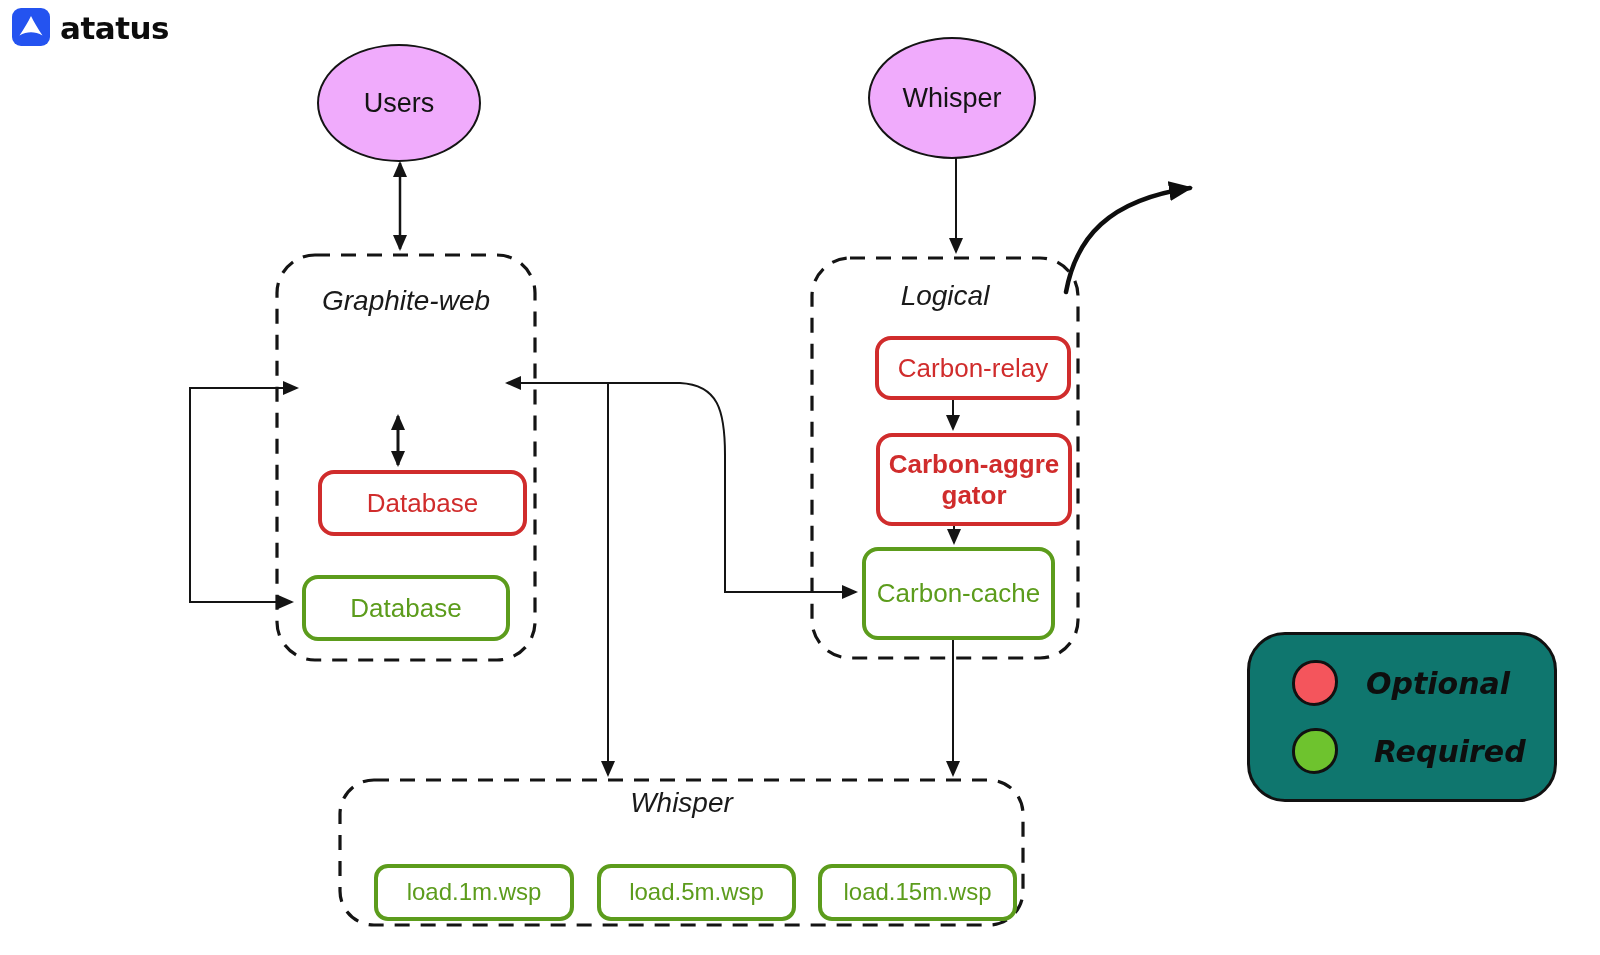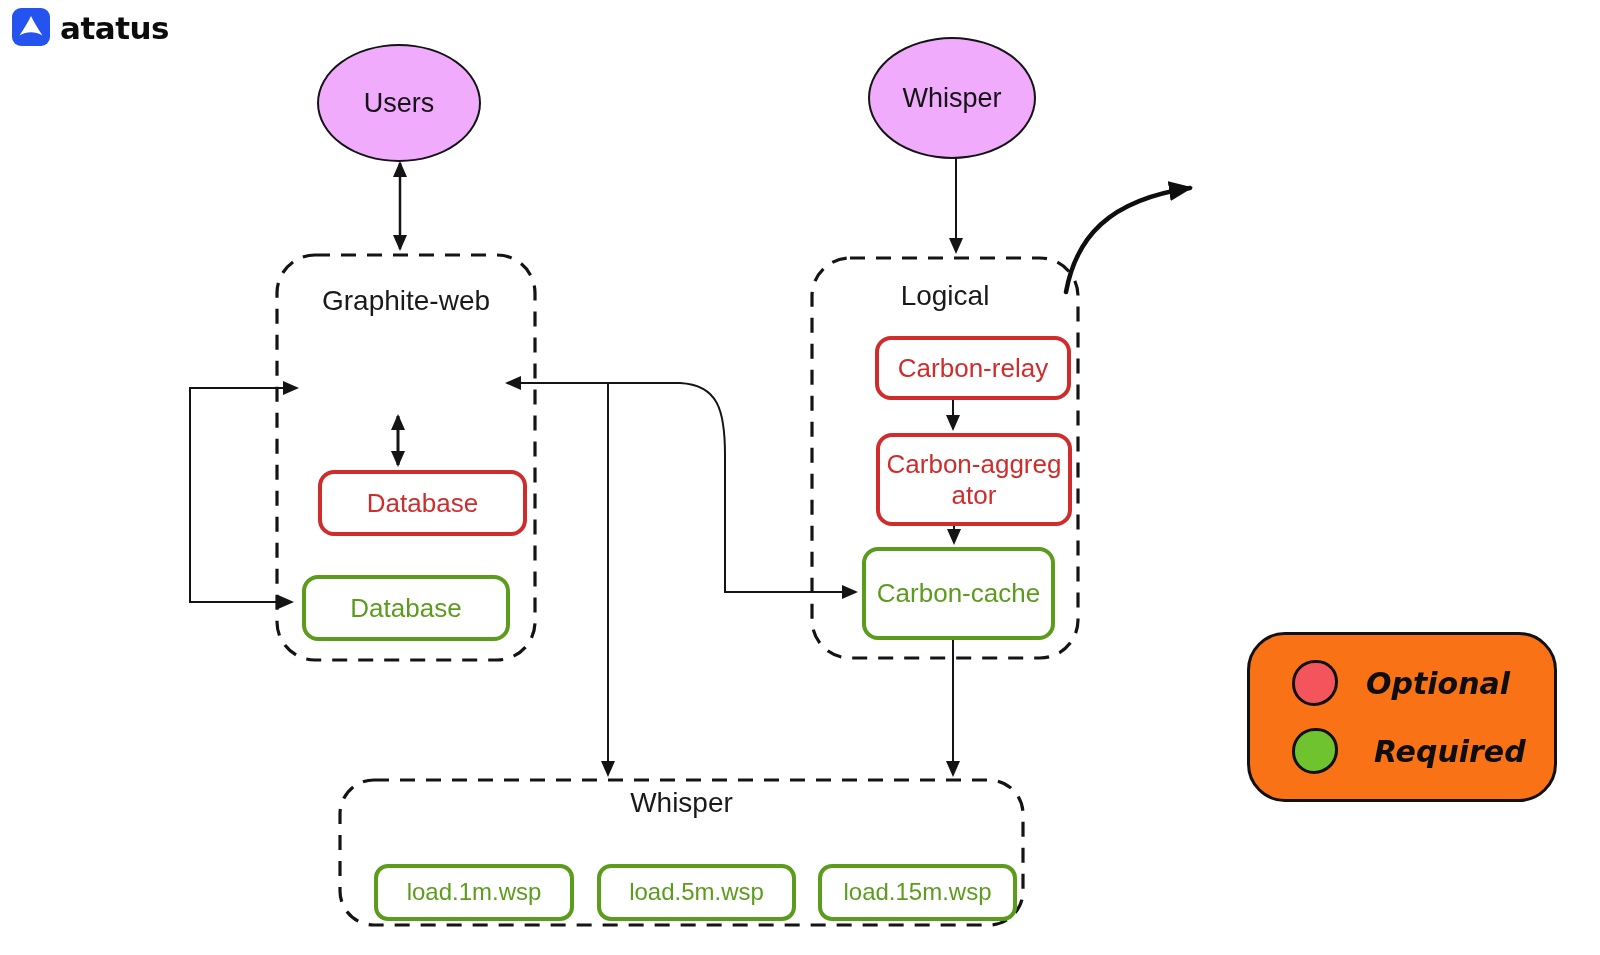--- a/index.html
+++ b/index.html
@@ -18,54 +18,54 @@
   .brand-name{font-size:31px;font-weight:700;letter-spacing:-0.5px;color:#0c0c0c;
               font-family:"DejaVu Sans",sans-serif;}
 
   
   .ellipse{position:absolute;border:2.5px solid var(--ink);border-radius:50%;background:#f0abfc;
            display:flex;align-items:center;justify-content:center;font-size:27px;}
   .users{left:317px;top:44px;width:160px;height:114px;}
   .metrics{left:868px;top:37px;width:164px;height:118px;}
 
   
-  .group{position:absolute;}
+  .group{position:absolute;font-style:italic;}
   .group-title{position:absolute;left:0;width:100%;text-align:center;font-size:28px;color:#1a1a1a;}
   .gw{left:277px;top:255px;width:258px;height:405px;}
   .gw .group-title{top:30px;}
   .carbon{left:812px;top:258px;width:266px;height:400px;}
   .carbon .group-title{top:22px;}
   .whisper{left:340px;top:780px;width:683px;height:145px;}
   .whisper .group-title{top:7px;}
 
   
   .node{position:absolute;border:4px solid;border-radius:16px;background:#fff;
         display:flex;align-items:center;justify-content:center;
         font-size:26px;text-align:center;line-height:1.18;}
   .node.required{border-color:var(--green);color:var(--green);}
   .node.optional{border-color:var(--red);color:var(--red);margin-left:16px;}
   .webapp{left:302px;top:355px;width:203px;height:58px;}
   .memcached{left:302px;top:470px;width:201px;height:58px;}
   .database{left:302px;top:575px;width:200px;height:58px;}
   .relay{left:859px;top:336px;width:188px;height:56px;}
-  .aggregator{left:860px;top:433px;width:188px;height:85px;}
+  .aggregator{left:860px;top:433px;width:188px;height:85px;font-weight:bold;}
   .aggregator span{display:block;width:176px;word-break:break-all;}
   .cache{left:862px;top:547px;width:185px;height:85px;}
   .wsp{font-size:24px;border-radius:14px;}
   .wsp1{left:374px;top:864px;width:192px;height:49px;}
   .wsp5{left:597px;top:864px;width:191px;height:49px;}
   .wsp15{left:818px;top:864px;width:191px;height:49px;}
 
   
   .hand{font-family:"DejaVu Sans",sans-serif;font-style:italic;font-weight:700;}
   .annotation{position:absolute;left:1227px;top:167px;font-size:33px;letter-spacing:0.5px;color:#0e0e0e;}
 
   
   .legend{position:absolute;left:1247px;top:632px;width:310px;height:170px;
-          border:3px solid #111;border-radius:38px;background:#f97316;box-sizing:border-box;}
+          border:3px solid #111;border-radius:38px;background:#0f766e;box-sizing:border-box;}
   .legend-row{position:absolute;left:42px;display:flex;align-items:center;gap:28px;}
   .legend-row.r1{top:25px;}
   .legend-row.r2{top:93px;gap:36px;}
   .dot{width:46px;height:46px;border:3px solid #111;border-radius:50% 46% 52% 48%;box-sizing:border-box;}
   .legend-label{font-size:30px;color:#0e0e0e;}
 </style>
 </head>
 <body>
 
 <div class="stage">

